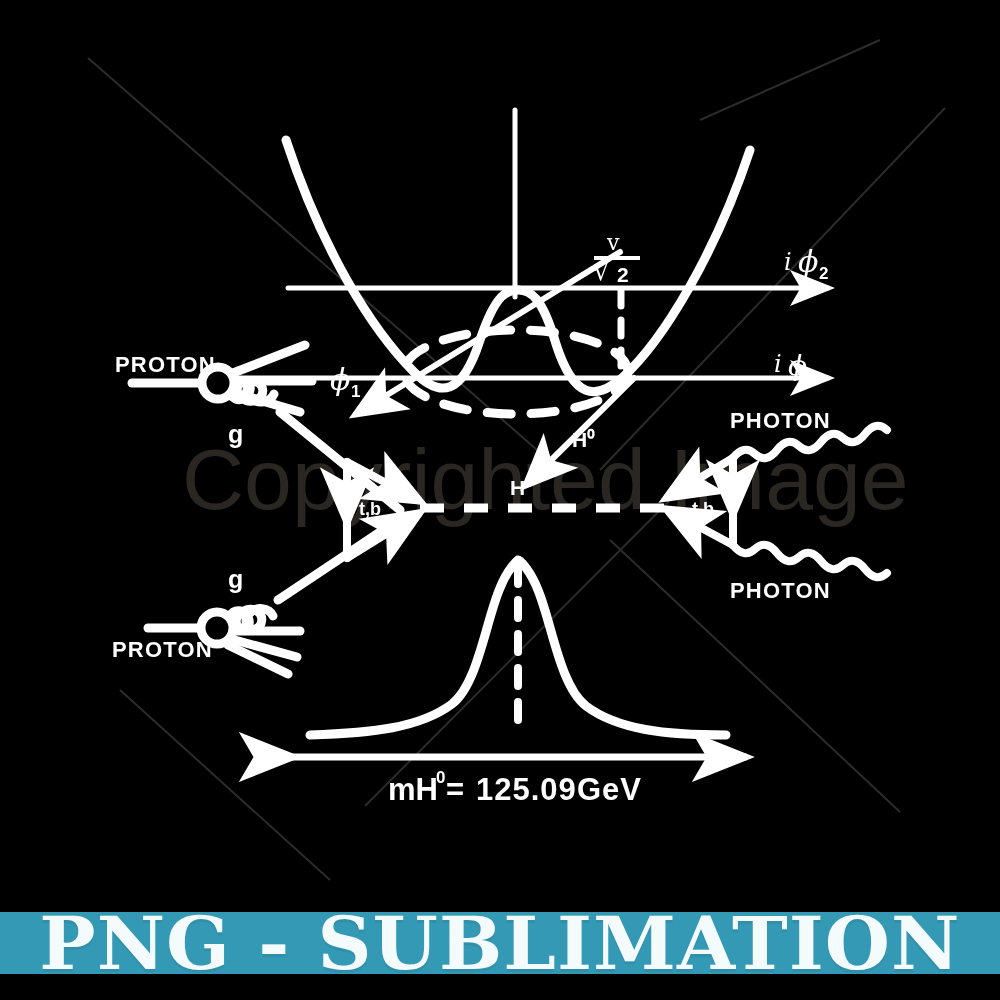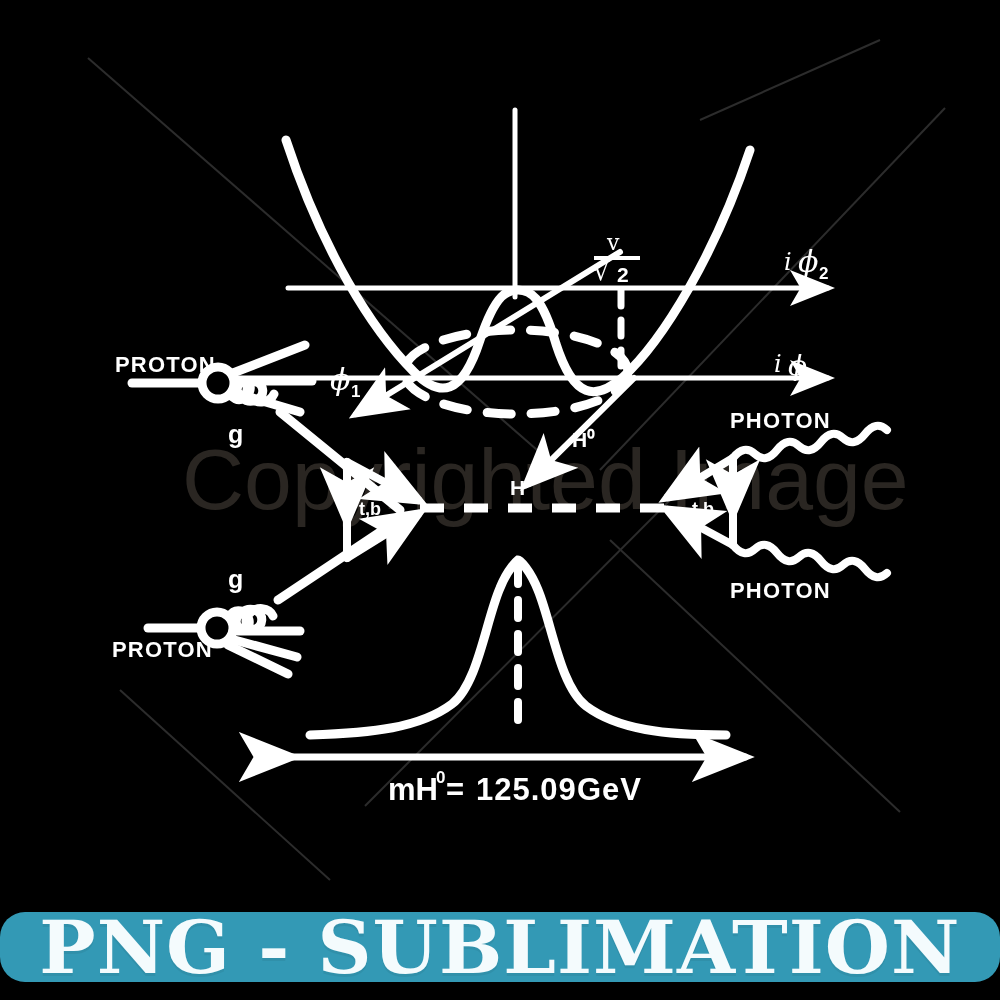--- a/index.html
+++ b/index.html
@@ -238,17 +238,17 @@
       <g>
         <text x="388" y="800" font-size="31" font-weight="bold">mH</text>
         <text x="436" y="783" font-size="17" font-weight="bold">0</text>
         <text x="446" y="800" font-size="31" font-weight="bold">=</text>
         <text x="476" y="800" font-size="31" font-weight="bold" letter-spacing="1">125.09</text>
         <text x="577" y="800" font-size="31" font-weight="bold" letter-spacing="1">GeV</text>
       </g>
     </g>
   </svg>
 
-  <div class="banner" style="top:912px;height:70px;background:#3399b5;border-radius:25px;">
+  <div class="banner" style="top:912px;height:62px;background:#3399b5;">
     <span class="banner-text">PNG - SUBLIMATION</span>
   </div>
 
 </div>
 
 </body></html>

